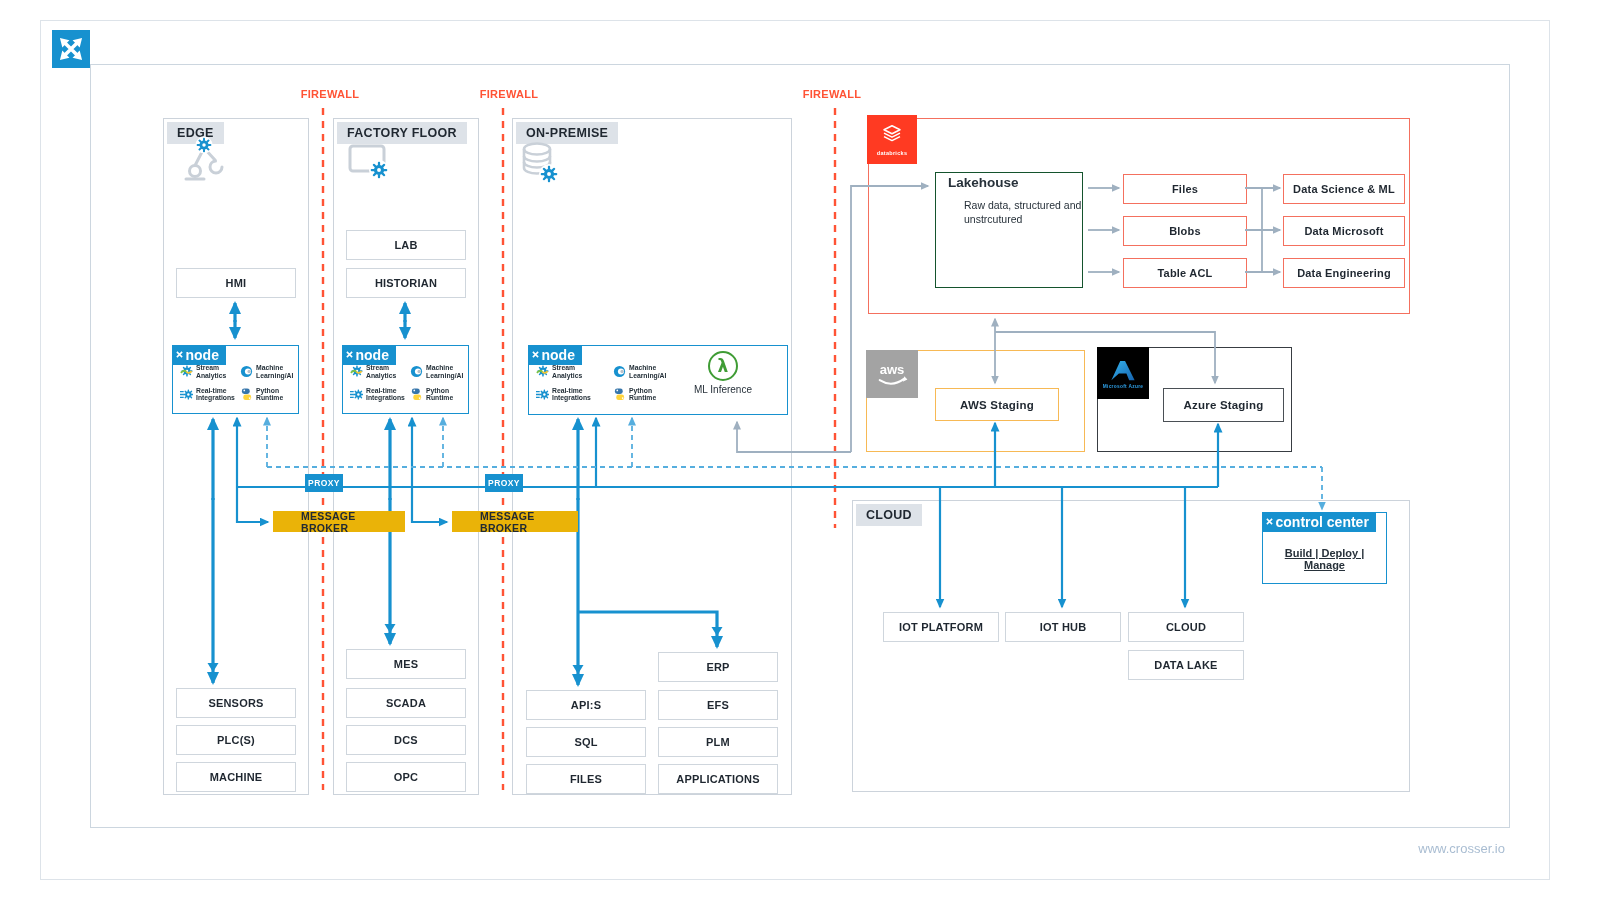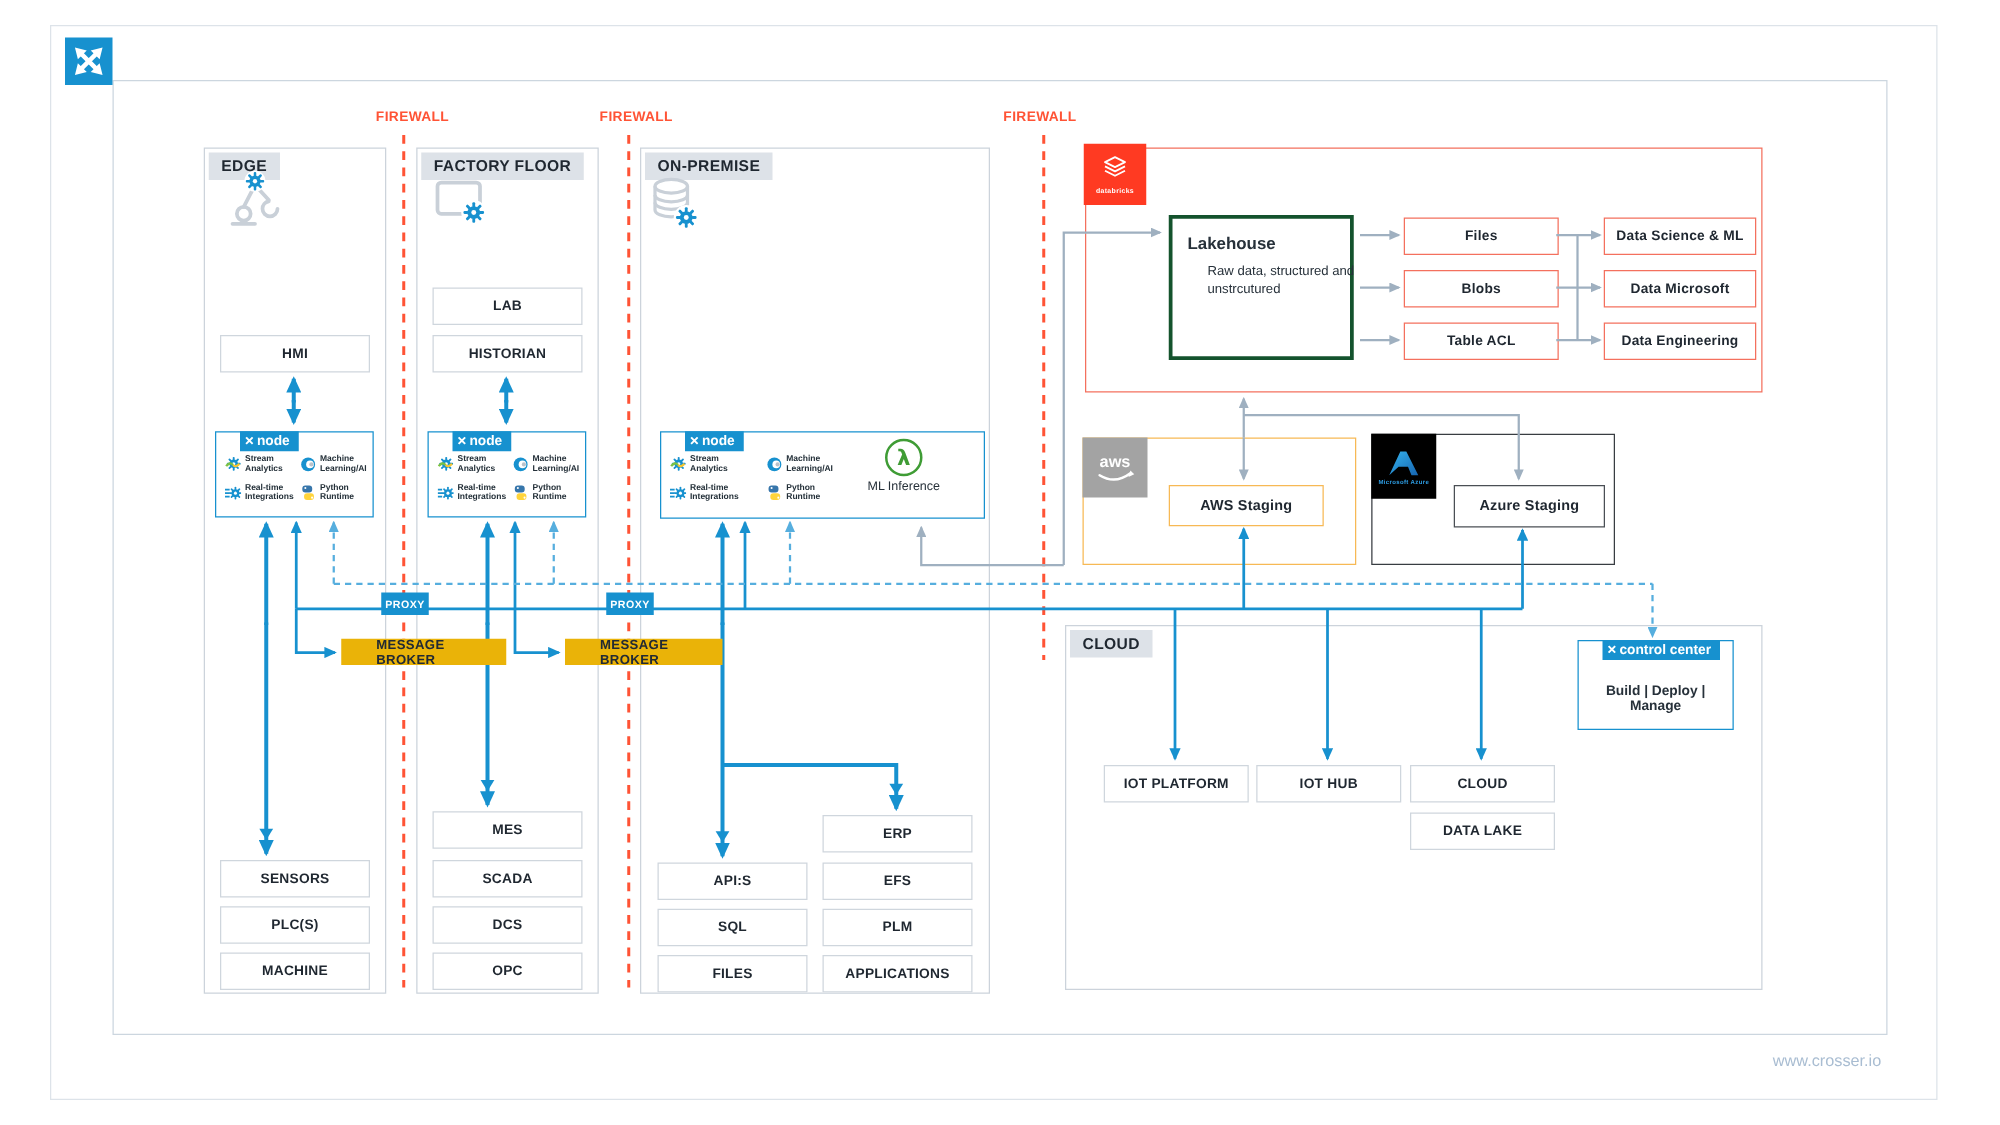--- a/index.html
+++ b/index.html
@@ -16,43 +16,43 @@
   .panel.orange{border-color:#f7b955;}
   .panel.dark{border-color:#383d42;}
   .ptab{position:absolute;background:#dde2e8;color:#1f2730;font-weight:bold;font-size:12.5px;
         padding:4px 10px;letter-spacing:.3px;z-index:2;}
   .box{position:absolute;background:#fff;border:1px solid #cfd6dd;display:flex;align-items:center;
        justify-content:center;font-weight:bold;font-size:11px;color:#1f2730;letter-spacing:.2px;z-index:3;text-align:center;}
   .box.red{border-color:#f4705e;}
   .box.orange{border-color:#f7b955;}
   .box.dark{border-color:#4a4f55;}
   .node{position:absolute;background:#fff;border:1.5px solid #1791cf;z-index:3;}
-  .ntab{position:absolute;top:-1.5px;left:-1.5px;background:#1791cf;color:#fff;font-size:11px;
-        font-weight:bold;padding:2px 7px 2px 4px;display:flex;gap:3px;align-items:center;margin-left:20px;}
+  .ntab{position:absolute;top:-1.5px;left:-1.5px;background:#1791cf;color:#fff;font-size:14px;
+        font-weight:bold;padding:2px 7px 2px 4px;display:flex;gap:3px;align-items:center;}
   .feat-grid{position:absolute;left:7px;top:18px;display:grid;grid-template-columns:1fr 1fr;gap:7px 4px;}
   .feat{display:flex;align-items:center;gap:3px;}
   .feat .fl{font-size:6.8px;font-weight:bold;color:#243039;line-height:1.15;width:40px;}
   .ficon{width:13px;height:13px;flex:none;}
   .ml-label{position:absolute;text-align:center;font-size:10px;color:#27313a;line-height:1.25;font-weight:normal;}
-  .lakehouse{position:absolute;background:#fff;border:3px solid #14532d;z-index:3;padding:12px 12px;box-sizing:border-box;}
+  .lakehouse{position:absolute;background:#fff;border:1px solid #14532d;z-index:3;padding:2px 12px;box-sizing:border-box;}
   .lakehouse h3{margin:0;font-size:13.5px;color:#27313a;}
   .lakehouse p{margin:9px 0 0 16px;font-size:10.5px;color:#27313a;width:118px;line-height:1.3;}
   .tile{position:absolute;display:flex;flex-direction:column;align-items:center;justify-content:center;z-index:4;}
   .tile.dbx{background:#ff3a22;}
   .tile.aws{background:#a3a3a3;}
   .tile.az{background:#000;}
   .tile .bname{color:#fff;font-size:5.5px;font-weight:bold;margin-top:2px;letter-spacing:.3px;}
   .tile.az .bname{color:#2e9fe6;font-size:4.8px;margin-top:1px;}
   .fwlabel{position:absolute;color:#ff5335;font-weight:bold;font-size:11px;text-align:center;width:70px;letter-spacing:.3px;z-index:3;}
   .badge{position:absolute;background:#1791cf;color:#fff;font-size:8.5px;font-weight:bold;
          display:flex;align-items:center;justify-content:center;z-index:6;letter-spacing:.4px;}
   .broker{position:absolute;background:#eab308;color:#222a33;font-weight:bold;font-size:10.5px;
           display:flex;align-items:center;justify-content:center;z-index:6;letter-spacing:.3px;padding-left:28px;}
   .cc{position:absolute;background:#fff;border:1.5px solid #1791cf;z-index:5;}
-  .cc-text{position:absolute;width:100%;top:34px;text-align:center;font-size:11px;font-weight:bold;color:#27313a;}
+  .cc-text{position:absolute;width:100%;top:34px;text-align:center;font-size:11px;font-weight:bold;color:#27313a;text-decoration:underline;}
   .wires{position:absolute;left:0;top:0;z-index:4;pointer-events:none;}
   .fw{stroke:#ff5335;stroke-width:2.4;stroke-dasharray:7 6;fill:none;}
   .bt{stroke:#1791cf;stroke-width:3.2;fill:none;}
   .bb{stroke:#1791cf;stroke-width:2.2;fill:none;}
   .bd{stroke:#56aede;stroke-width:1.8;stroke-dasharray:5 4;fill:none;}
   .gw{stroke:#9fb0c0;stroke-width:1.8;fill:none;}
   .gw2{stroke:#c3ccd5;stroke-width:2;fill:none;}
   .colicon{position:absolute;z-index:2;}
 </style>
 </head>

